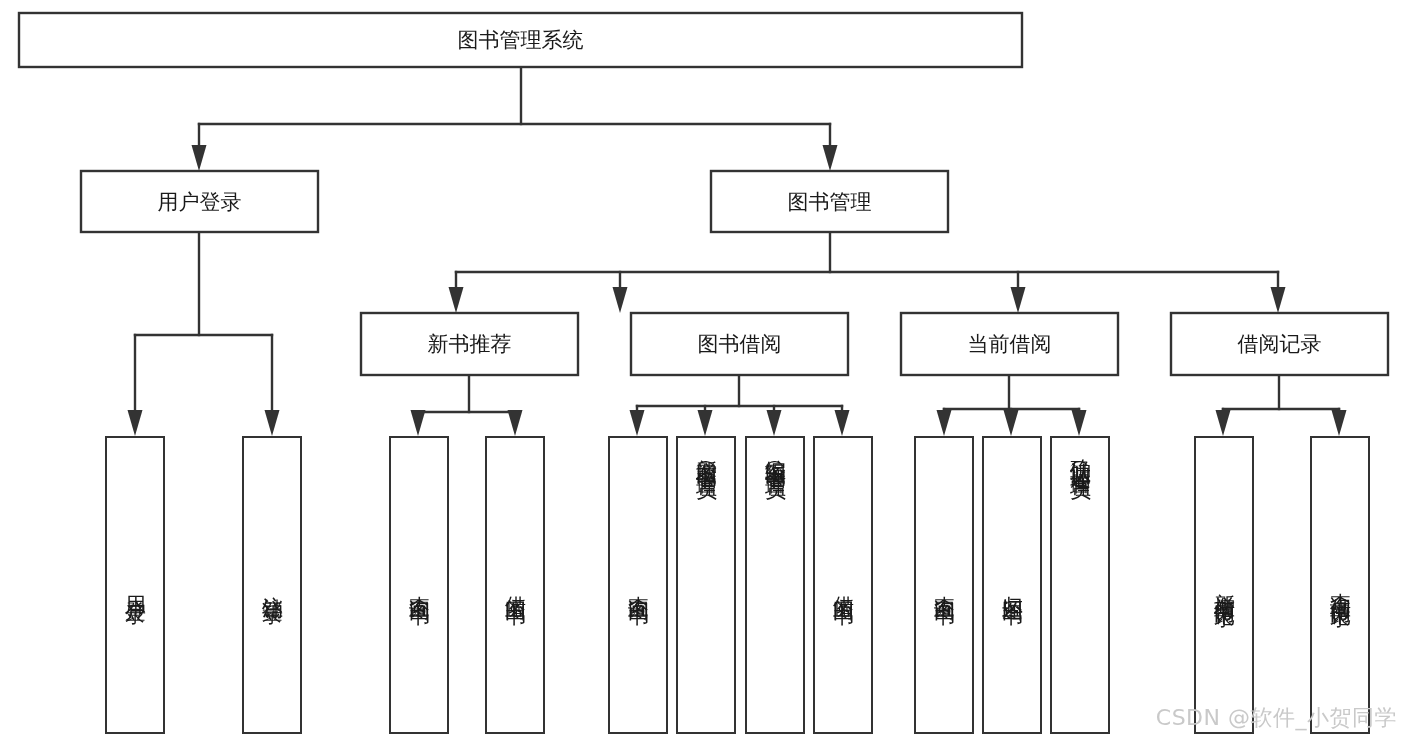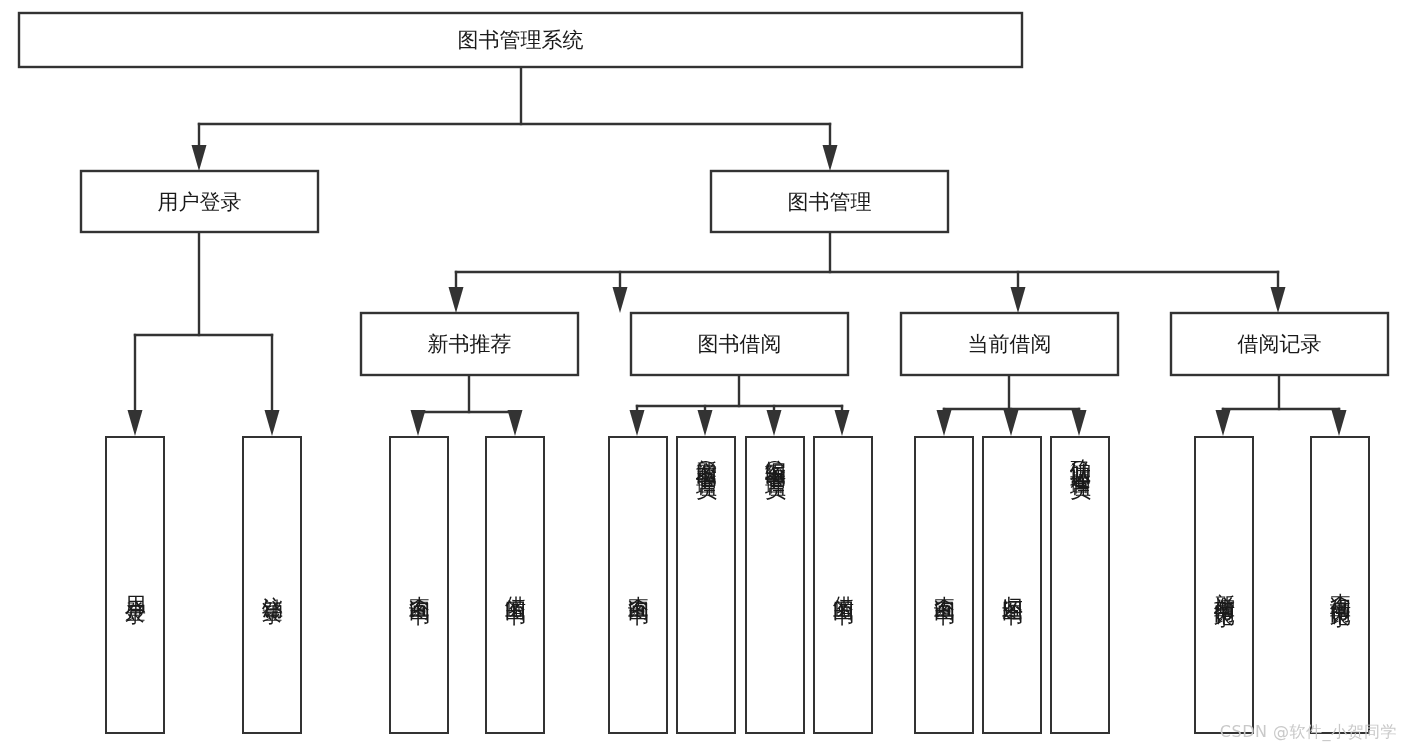--- a/index.html
+++ b/index.html
@@ -46,23 +46,23 @@
   .node-label-h {
     font-family: "DejaVu Sans", "Liberation Sans", sans-serif;
     font-size: 21px;
     fill: #1a1a1a;
     text-anchor: middle;
     dominant-baseline: middle;
   }
   .watermark {
     position: absolute;
     right: 8px;
-    bottom: 4px;
-    font-family: "DejaVu Sans", "Liberation Sans", sans-serif;
-    font-size: 16px;
+    bottom: 14px;
+    font-family: "DejaVu Sans", "Liberation Sans", sans-serif;
+    font-size: 22px;
     color: #c9c9c9;
     white-space: nowrap;
     letter-spacing: 0.5px;
   }
   
   .vnode {
     position: absolute;
     box-sizing: border-box;
     background: #ffffff;
     border: 2.4px solid #333333;

